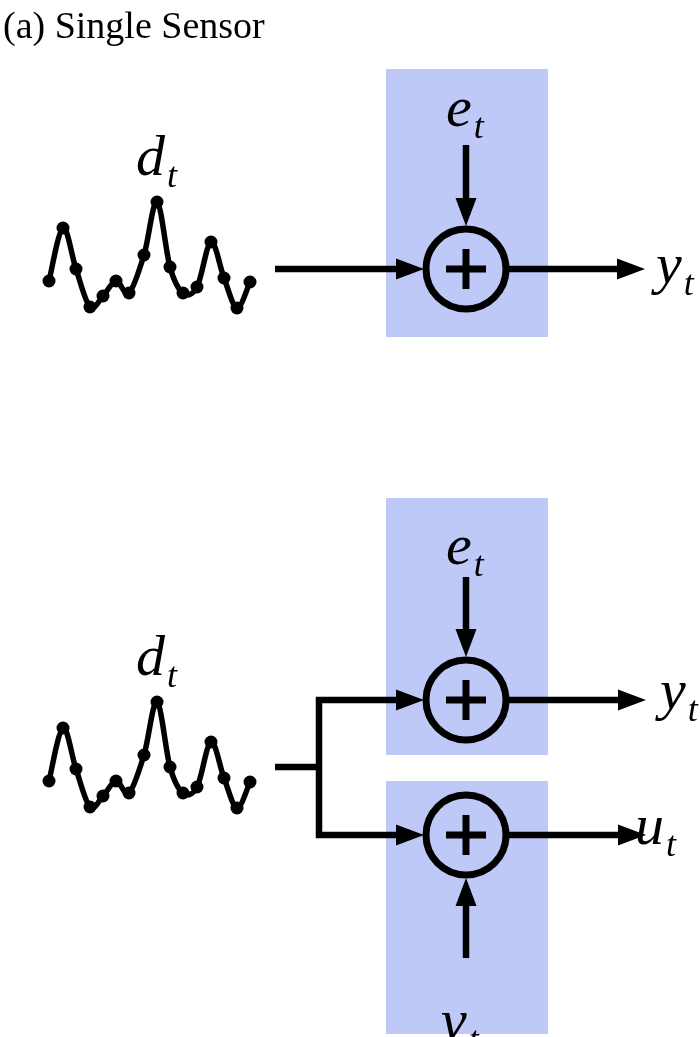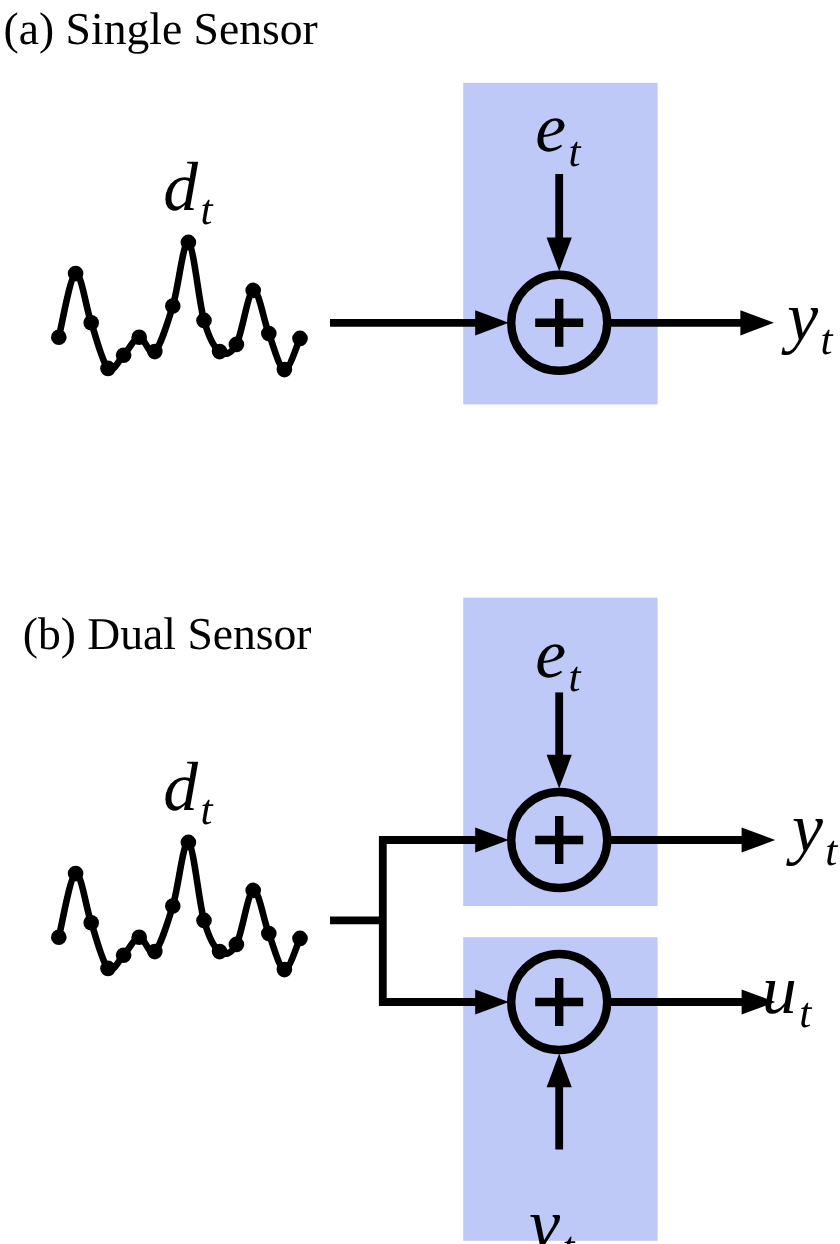--- a/index.html
+++ b/index.html
@@ -163,21 +163,20 @@
       <polygon fill="currentColor" points="646,835 618,824.5 618,845.5"></polygon>
     </g>
 
     <g>
       <line x1="466" y1="958" x2="466" y2="903" stroke="currentColor" stroke-width="6.5"></line>
       <polygon fill="currentColor" points="466,878 455.5,906 476.5,906"></polygon>
     </g>
   </svg>
 
   <div class="ptitle" style="left:3px; top:6px;">(a) Single Sensor</div>
-  <div class="ptitle" style="left:19px; top:510px;">(b) Dual Sensor</div>
 
   <div class="mlabel" style="left:136px; top:127px;"><span>d</span><span class="sub">t</span></div>
 
   <div class="mlabel" style="left:446px; top:78px;"><span>e</span><span class="sub">t</span></div>
 
   <div class="mlabel" style="left:656px; top:235px;"><span>y</span><span class="sub">t</span></div>
 
   <div class="mlabel" style="left:136px; top:627px;"><span>d</span><span class="sub">t</span></div>
 
   <div class="mlabel" style="left:446px; top:516px;"><span>e</span><span class="sub">t</span></div>

